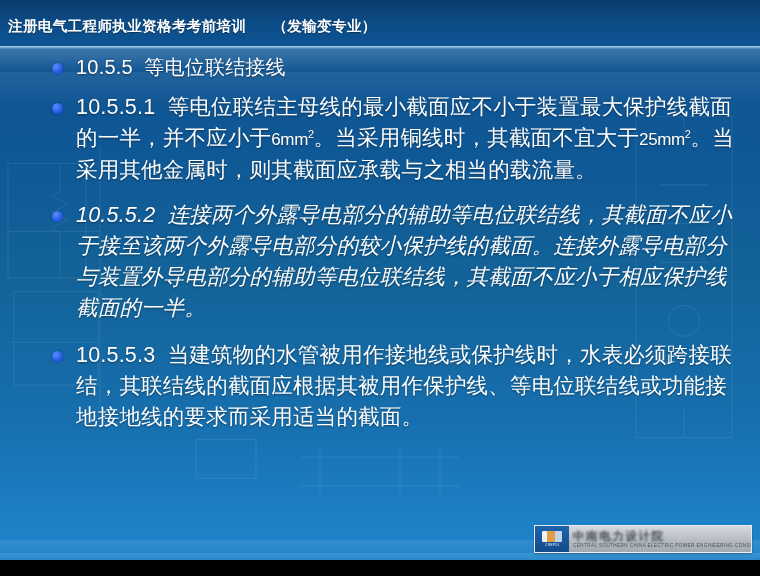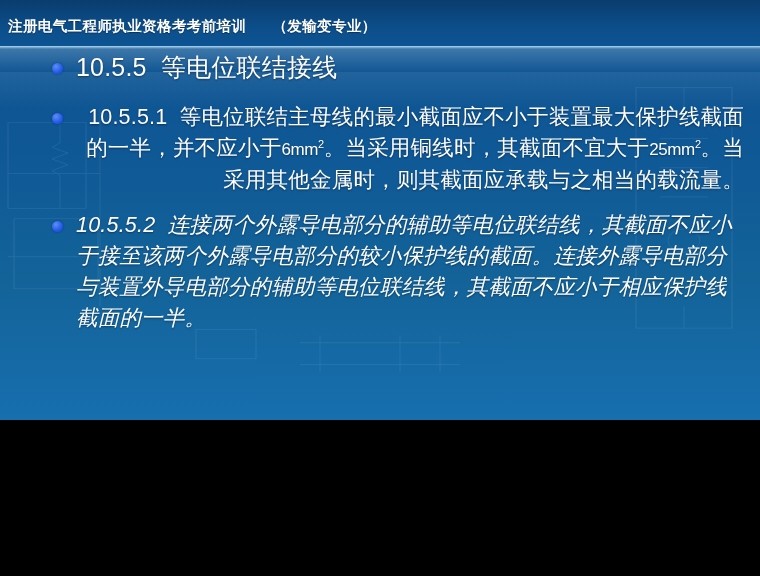--- a/index.html
+++ b/index.html
@@ -3,21 +3,21 @@
 <meta charset="utf-8">
 <style>
   html, body {
     margin: 0;
     padding: 0;
     background: #000;
   }
   #slide {
     position: relative;
     width: 760px;
-    height: 420px;
+    height: 560px;
     overflow: hidden;
     font-family: "Liberation Sans", "DejaVu Sans", sans-serif;
     background: linear-gradient(to bottom,
         #0c4b87 0px,
         #0e5391 60px,
         #0f5896 150px,
         #136399 280px,
         #176fae 420px,
         #1d80c6 520px,
         #2285cc 576px);
@@ -110,35 +110,35 @@
   .para {
     margin: 0;
     padding-left: 32px;
     color: #ffffff;
     font-size: 21.5px;
     line-height: 31px;
     letter-spacing: 0.2px;
     text-shadow: 0 1px 2px rgba(0,0,0,0.42);
     text-indent: 0;
   }
-  .para.lvl1 { font-size: 25px; }
+  .para.lvl1 { font-size: 20px; }
   .para .unit {
     font-family: "Liberation Sans", "DejaVu Sans", sans-serif;
     font-size: 17px;
     letter-spacing: -0.4px;
   }
   .para .unit sup {
     font-size: 11px;
     vertical-align: super;
     line-height: 0;
   }
 
   
   .b1 { margin-top: 0px; }
-  .b2 { margin-top: 19px; text-align: right; }
+  .b2 { margin-top: 9px; }
   .b3 { margin-top: 14px; font-style: italic; }
   .b4 { margin-top: 16px; }
 
   
   .logo {
     position: absolute;
     left: 534px;
     top: 525px;
     width: 218px;
     height: 28px;
@@ -256,20 +256,26 @@
       </p>
     </div>
 
     <div class="bullet-row b3">
       <span class="dot"></span>
       <p class="para">
         <span>10.5.5.2</span><span>&nbsp;&nbsp;</span><span>连接两个外露导电部分的辅助等电位联结线，其截面不应小于接至该两个外露导电部分的较小保护线的截面。连接外露导电部分与装置外导电部分的辅助等电位联结线，其截面不应小于相应保护线截面的一半。</span>
       </p>
     </div>
 
+    <div class="bullet-row b4">
+      <span class="dot"></span>
+      <p class="para">
+        <span>10.5.5.3</span><span>&nbsp;&nbsp;</span><span>当建筑物的水管被用作接地线或保护线时，水表必须跨接联结，其联结线的截面应根据其被用作保护线、等电位联结线或功能接地接地线的要求而采用适当的截面。</span>
+      </p>
+    </div>
 
   </div>
 
   <div class="logo">
     <div class="logo-mark">
       <div class="glyph"></div>
       <div class="mk-text">CSEPDI</div>
     </div>
     <div class="logo-body">
       <div class="logo-cn">中南电力设计院</div>

